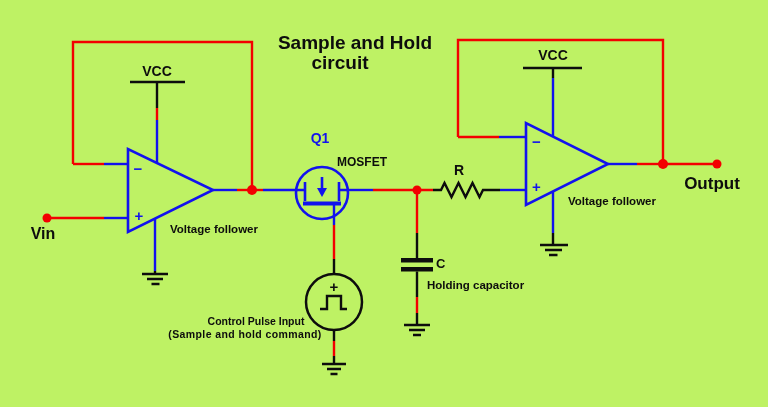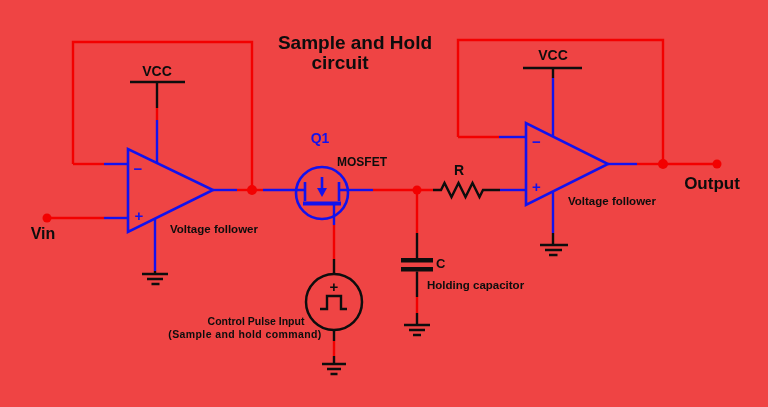--- a/index.html
+++ b/index.html
@@ -1,16 +1,16 @@
 <!DOCTYPE html>
 <html><head>
 <meta charset="utf-8">
 <style>
   html,body { margin:0; padding:0; background:#ffffff; }
-  .stage { position:relative; width:768px; height:407px; background:#ef4444; overflow:hidden; }
+  .stage { position:relative; width:768px; height:407px; background:#bef264; overflow:hidden; }
   svg { display:block; }
   
   .wr { stroke:#f30000; stroke-width:2.4; fill:none; stroke-linejoin:miter; stroke-linecap:butt; }
   .wb { stroke:#1212ee; stroke-width:2.4; fill:none; stroke-linecap:butt; }
   .wk { stroke:#0d0d0d; stroke-width:2.4; fill:none; stroke-linecap:butt; }
   .cb { stroke:#1212ee; stroke-width:2.6; fill:none; stroke-linejoin:miter; }
   .ck { stroke:#0d0d0d; stroke-width:2.5; fill:none; }
   .dot { fill:#f30000; stroke:none; }
   .fillb { fill:#1212ee; stroke:none; }
   .fillk { fill:#0d0d0d; stroke:none; }

